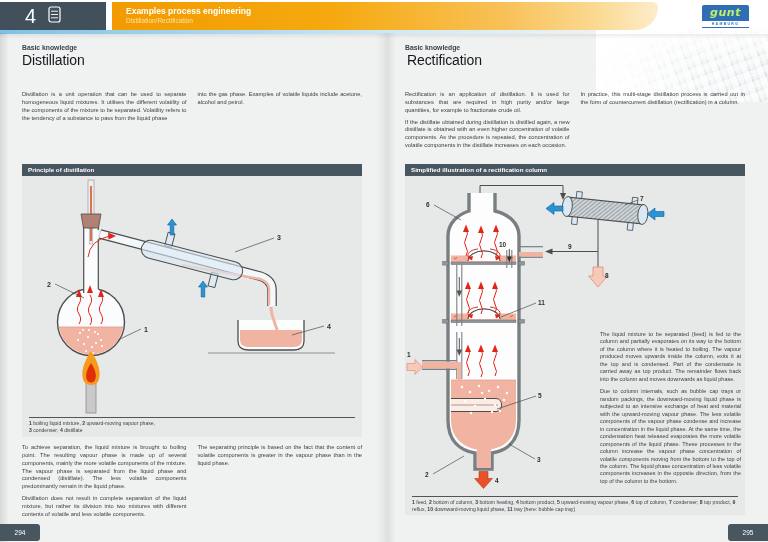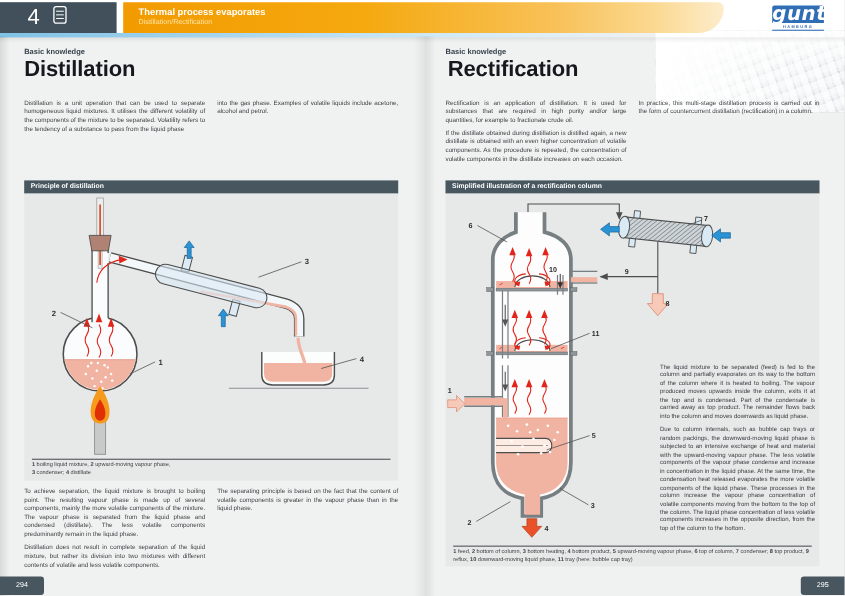--- a/index.html
+++ b/index.html
@@ -19,35 +19,35 @@
         background:linear-gradient(90deg,#7fc2e6 0%,#a8d6ee 35%,#d3ebf7 70%,rgba(255,255,255,0) 100%);}
   .photo{position:absolute;top:28px;left:596px;width:172px;height:74px;
         background:
          repeating-linear-gradient(70deg,#b6bcc0 0 2px,#dee1e2 2px 6px,#c7cccf 6px 8px,#edeeee 8px 14px),
          repeating-linear-gradient(160deg,#d2d6d8 0 3px,#bdc3c6 3px 5px,#e5e7e8 5px 11px);
         background-blend-mode:overlay;}
   .photo-fade{position:absolute;top:28px;left:596px;width:172px;height:74px;
         background:linear-gradient(100deg,#fff 0%,rgba(255,255,255,.8) 28%,rgba(255,255,255,.3) 58%,rgba(255,255,255,0) 100%),
                    linear-gradient(180deg,rgba(255,255,255,.9) 0%,rgba(255,255,255,0) 45%);}
   #logo{position:absolute;top:5px;left:702px;width:47px;height:23px;}
-  #logo-top{height:16px;background:#2f6db5;border-radius:2px 2px 0 0;color:#ffffff;font-weight:bold;
-        font-style:italic;font-size:18px;text-align:center;line-height:15px;letter-spacing:.5px;
+  #logo-top{height:16px;background:#2f6db5;border-radius:2px 2px 0 0;color:#bef264;font-weight:bold;
+        font-style:italic;font-size:11px;text-align:center;line-height:15px;letter-spacing:.5px;
         font-family:"DejaVu Sans",sans-serif;}
   #logo-bottom{height:6px;background:#fff;border-bottom:1px solid #2f6db5;color:#2f6db5;font-size:3.5px;
         font-weight:bold;text-align:center;letter-spacing:1.3px;line-height:6px;}
   
   .edge-left{position:absolute;top:33px;left:0;width:9px;height:509px;
         background:linear-gradient(90deg,rgba(0,0,0,.10),rgba(0,0,0,0));}
   .spine{position:absolute;top:33px;left:376px;width:20px;height:509px;
         background:linear-gradient(90deg,rgba(0,0,0,0),rgba(0,0,0,.05) 45%,rgba(0,0,0,.08) 55%,rgba(0,0,0,0));}
   .hdr-shadow{position:absolute;top:33.5px;left:0;width:768px;height:5px;
         background:linear-gradient(180deg,rgba(0,0,0,.07),rgba(0,0,0,0));}
   
   .kicker{position:absolute;font-size:6.8px;font-weight:bold;color:#39434d;}
-  .ptitle{position:absolute;font-size:20px;font-weight:bold;color:#15191d;letter-spacing:-.1px;text-align:right;}
+  .ptitle{position:absolute;font-size:14px;font-weight:normal;color:#15191d;letter-spacing:-.1px;text-align:right;}
   .cols{position:absolute;display:flex;gap:11px;width:340px;}
   .col{flex:1;font-size:5.7px;line-height:1.38;color:#3b3e41;text-align:justify;}
   .col p{margin:0 0 4px 0;}
   .figbar{position:absolute;width:340px;height:12px;background:#47565f;color:#fff;font-size:6.2px;
         font-weight:bold;line-height:12.5px;padding-left:6px;box-sizing:border-box;}
   .figbox{position:absolute;width:340px;background:#e7e9e9;}
   .figcap{position:absolute;width:326px;border-top:1px solid #4f5559;padding-top:2px;
         font-size:5.1px;line-height:1.4;color:#3b3e41;}
   .figcap b{font-weight:bold;}
   .figtext{position:absolute;width:141px;font-size:5.5px;line-height:1.36;color:#3b3e41;text-align:justify;}
@@ -60,21 +60,21 @@
 </style>
 </head>
 <body>
 
 <div id="page">
 
   <div class="hdr-white"></div>
   <div class="photo"></div>
   <div class="photo-fade"></div>
   <div class="orange-bar">
-    <div class="orange-title">Thermal process evaporates</div>
+    <div class="orange-title">Examples process engineering</div>
     <div class="orange-sub">Distillation/Rectification</div>
   </div>
   <div id="chapter-box">
     <span id="chapter-num">4</span>
     <span>
       <svg width="13" height="17" viewBox="0 0 13 17">
         <rect x="1" y="1" width="11" height="15" rx="2" fill="none" stroke="#fff" stroke-width="1.2"></rect>
         <line x1="3" y1="5.2" x2="10" y2="5.2" stroke="#fff" stroke-width="0.9"></line>
         <line x1="3" y1="8.5" x2="10" y2="8.5" stroke="#fff" stroke-width="0.9"></line>
         <line x1="3" y1="11.8" x2="10" y2="11.8" stroke="#fff" stroke-width="0.9"></line>

